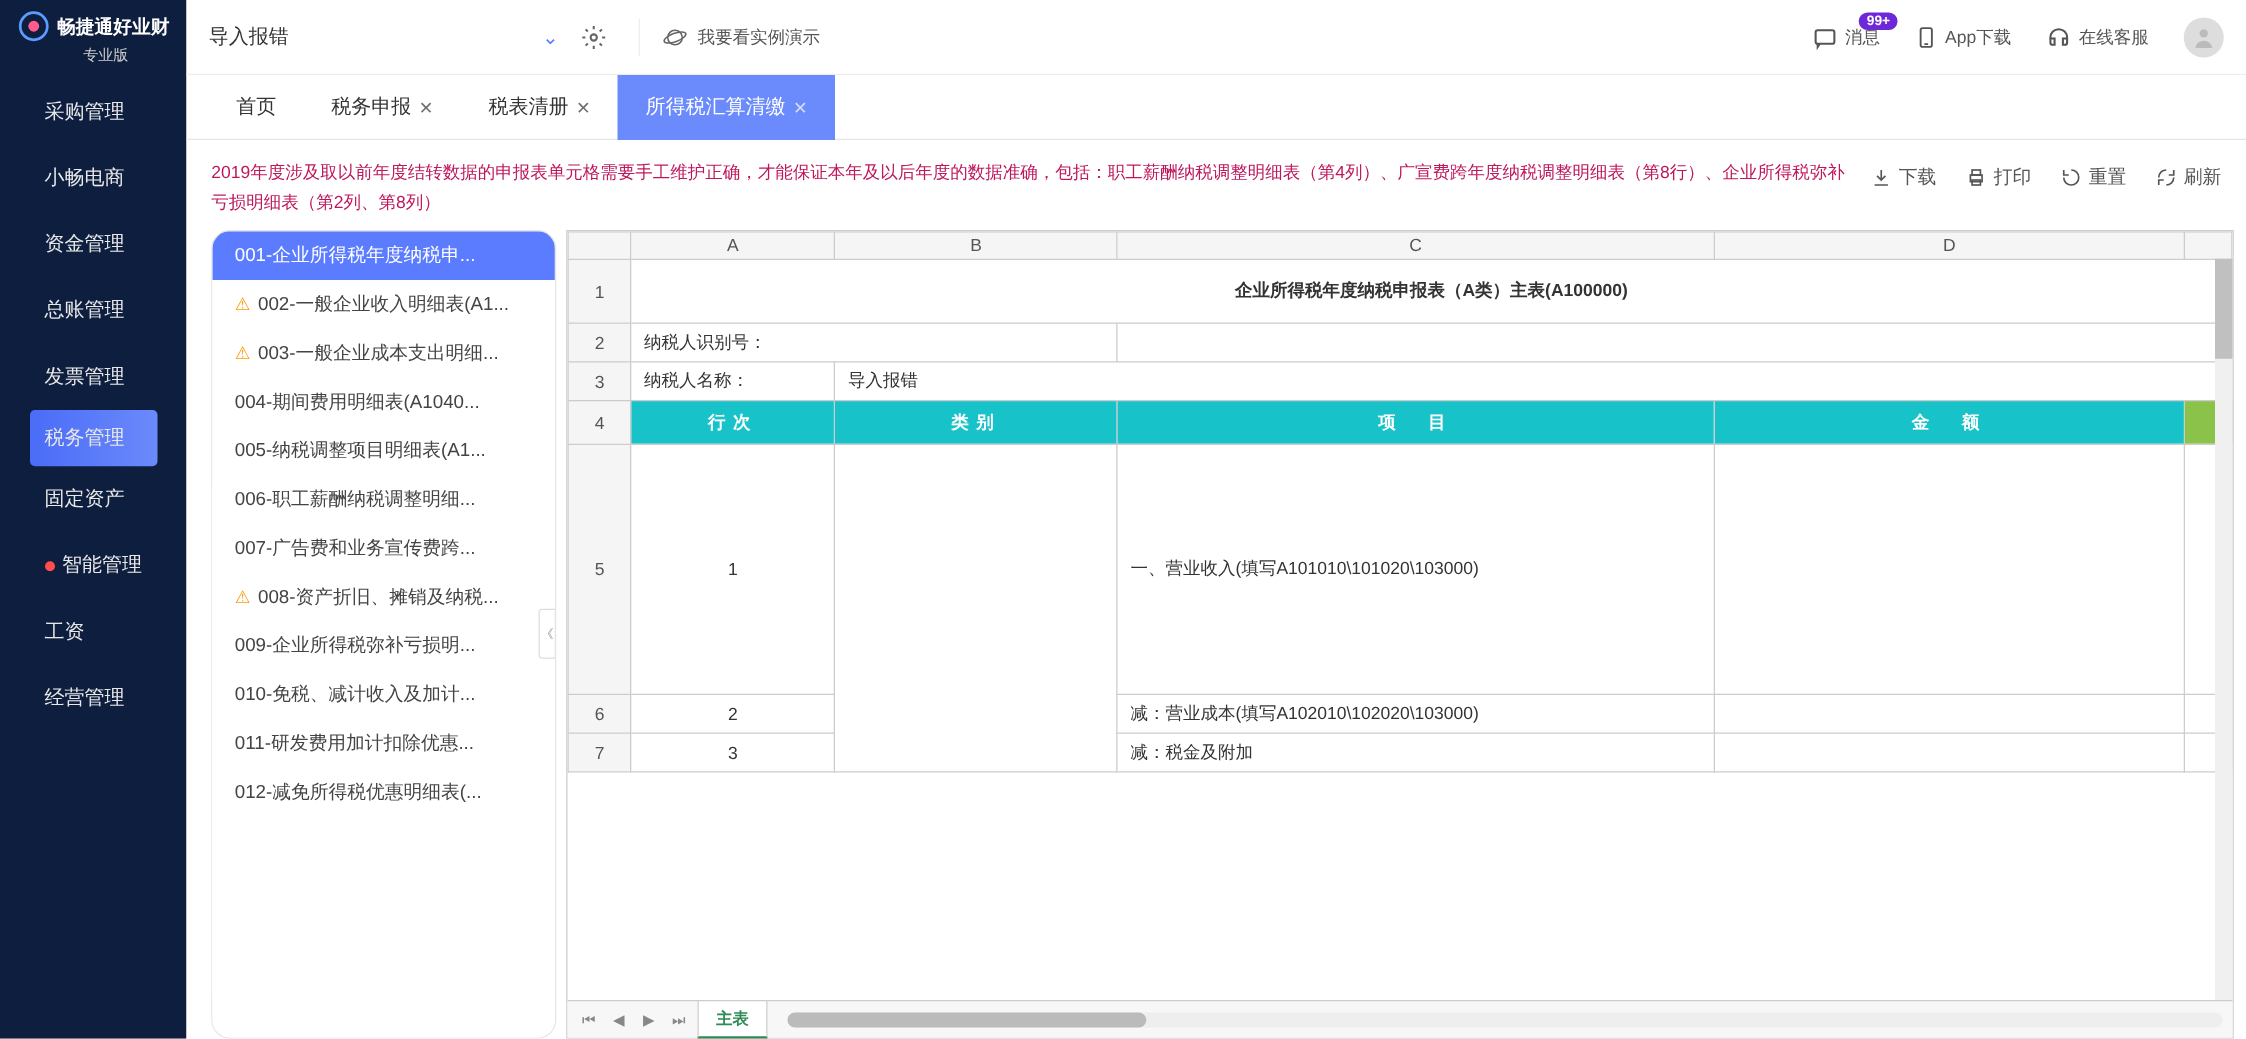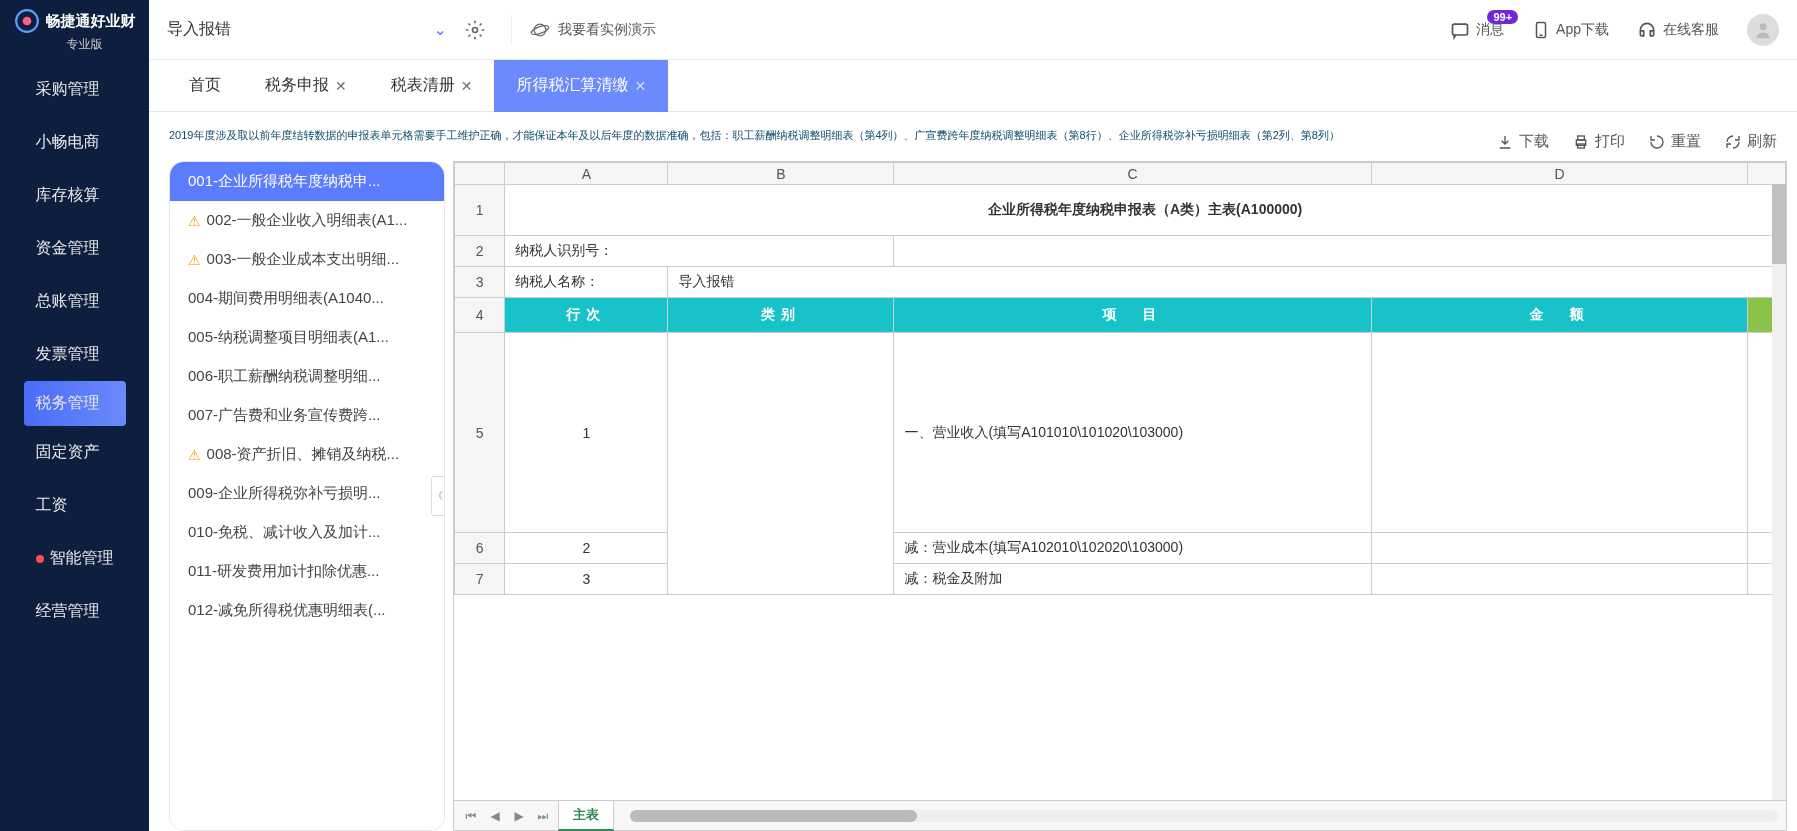--- a/index.html
+++ b/index.html
@@ -34,21 +34,21 @@
 
 
 .tabs { height: 52px; display: flex; align-items: center; padding: 0 18px; gap: 0; border-bottom: 1px solid #e5e5e5; }
 .tab { padding: 0 22px; height: 52px; display: flex; align-items: center; font-size: 16px; color: #333; cursor: pointer; gap: 6px; }
 .tab.active { background: #6b8afb; color: #fff; }
 .tab .close { font-size: 14px; color: inherit; opacity: 0.7; }
 
 
 .content { flex: 1; display: flex; flex-direction: column; min-height: 0; }
 .notice-row { display: flex; align-items: flex-start; padding: 14px 20px 10px 20px; gap: 18px; }
-.notice-text { color: #0c4a6e; font-size: 11px; line-height: 1.7; flex: 1; }
+.notice-text { color: #be185d; font-size: 14px; line-height: 1.7; flex: 1; }
 .action-group { display: flex; align-items: center; gap: 24px; color: #555; font-size: 15px; white-space: nowrap; padding-top: 6px; }
 .action-btn { display: flex; align-items: center; gap: 6px; cursor: pointer; }
 
 
 .body { flex: 1; display: flex; min-height: 0; padding: 0 10px 0 20px; }
 .tree { width: 276px; border: 1px solid #e5e5e5; border-radius: 15px; background: #fff; overflow-y: auto; position: relative; flex-shrink: 0; }
 .tree-item { padding: 10px 12px 10px 18px; font-size: 15px; color: #444; cursor: pointer; white-space: nowrap; overflow: hidden; text-overflow: ellipsis; display: flex; align-items: center; gap: 6px; }
 .tree-item.selected { background: #5b7cff; color: #fff; }
 .tree-item .warn { color: #ff9800; font-size: 14px; flex-shrink: 0; }
 .tree-collapse { position: absolute; right: -1px; top: 50%; transform: translateY(-50%); width: 14px; height: 40px; background: #fff; border: 1px solid #ddd; border-radius: 3px 0 0 3px; display: flex; align-items: center; justify-content: center; font-size: 10px; color: #888; cursor: pointer; }
@@ -89,28 +89,27 @@
       <svg class="brand-logo" viewBox="0 0 24 24">
           <circle cx="12" cy="12" r="10" fill="none" stroke="#5b9cff" stroke-width="2"></circle>
           <circle cx="12" cy="12" r="4" fill="#ff5b8c"></circle>
         </svg>
       <span class="brand-text">畅捷通好业财</span>
     </div>
     <div class="brand-sub">专业版</div>
     <div class="nav" id="nav">
         <div class="nav-item"><span>采购管理</span></div>
         <div class="nav-item"><span>小畅电商</span></div>
-        <div class="nav-item"><span>库存核算</span></div>
         <div class="nav-item"><span>资金管理</span></div>
         <div class="nav-item"><span>总账管理</span></div>
         <div class="nav-item"><span>发票管理</span></div>
         <div class="nav-item active"><span>税务管理</span></div>
         <div class="nav-item"><span>固定资产</span></div>
+        <div class="nav-item"><span class="dot"></span><span>智能管理</span></div>
         <div class="nav-item"><span>工资</span></div>
-        <div class="nav-item"><span class="dot"></span><span>智能管理</span></div>
         <div class="nav-item"><span>经营管理</span></div>
       </div>
   </div>
 
   <div class="main">
 
     <div class="header">
       <div class="dropdown-label">
         <span>导入报错</span>
         <span class="chevron">⌄</span>

